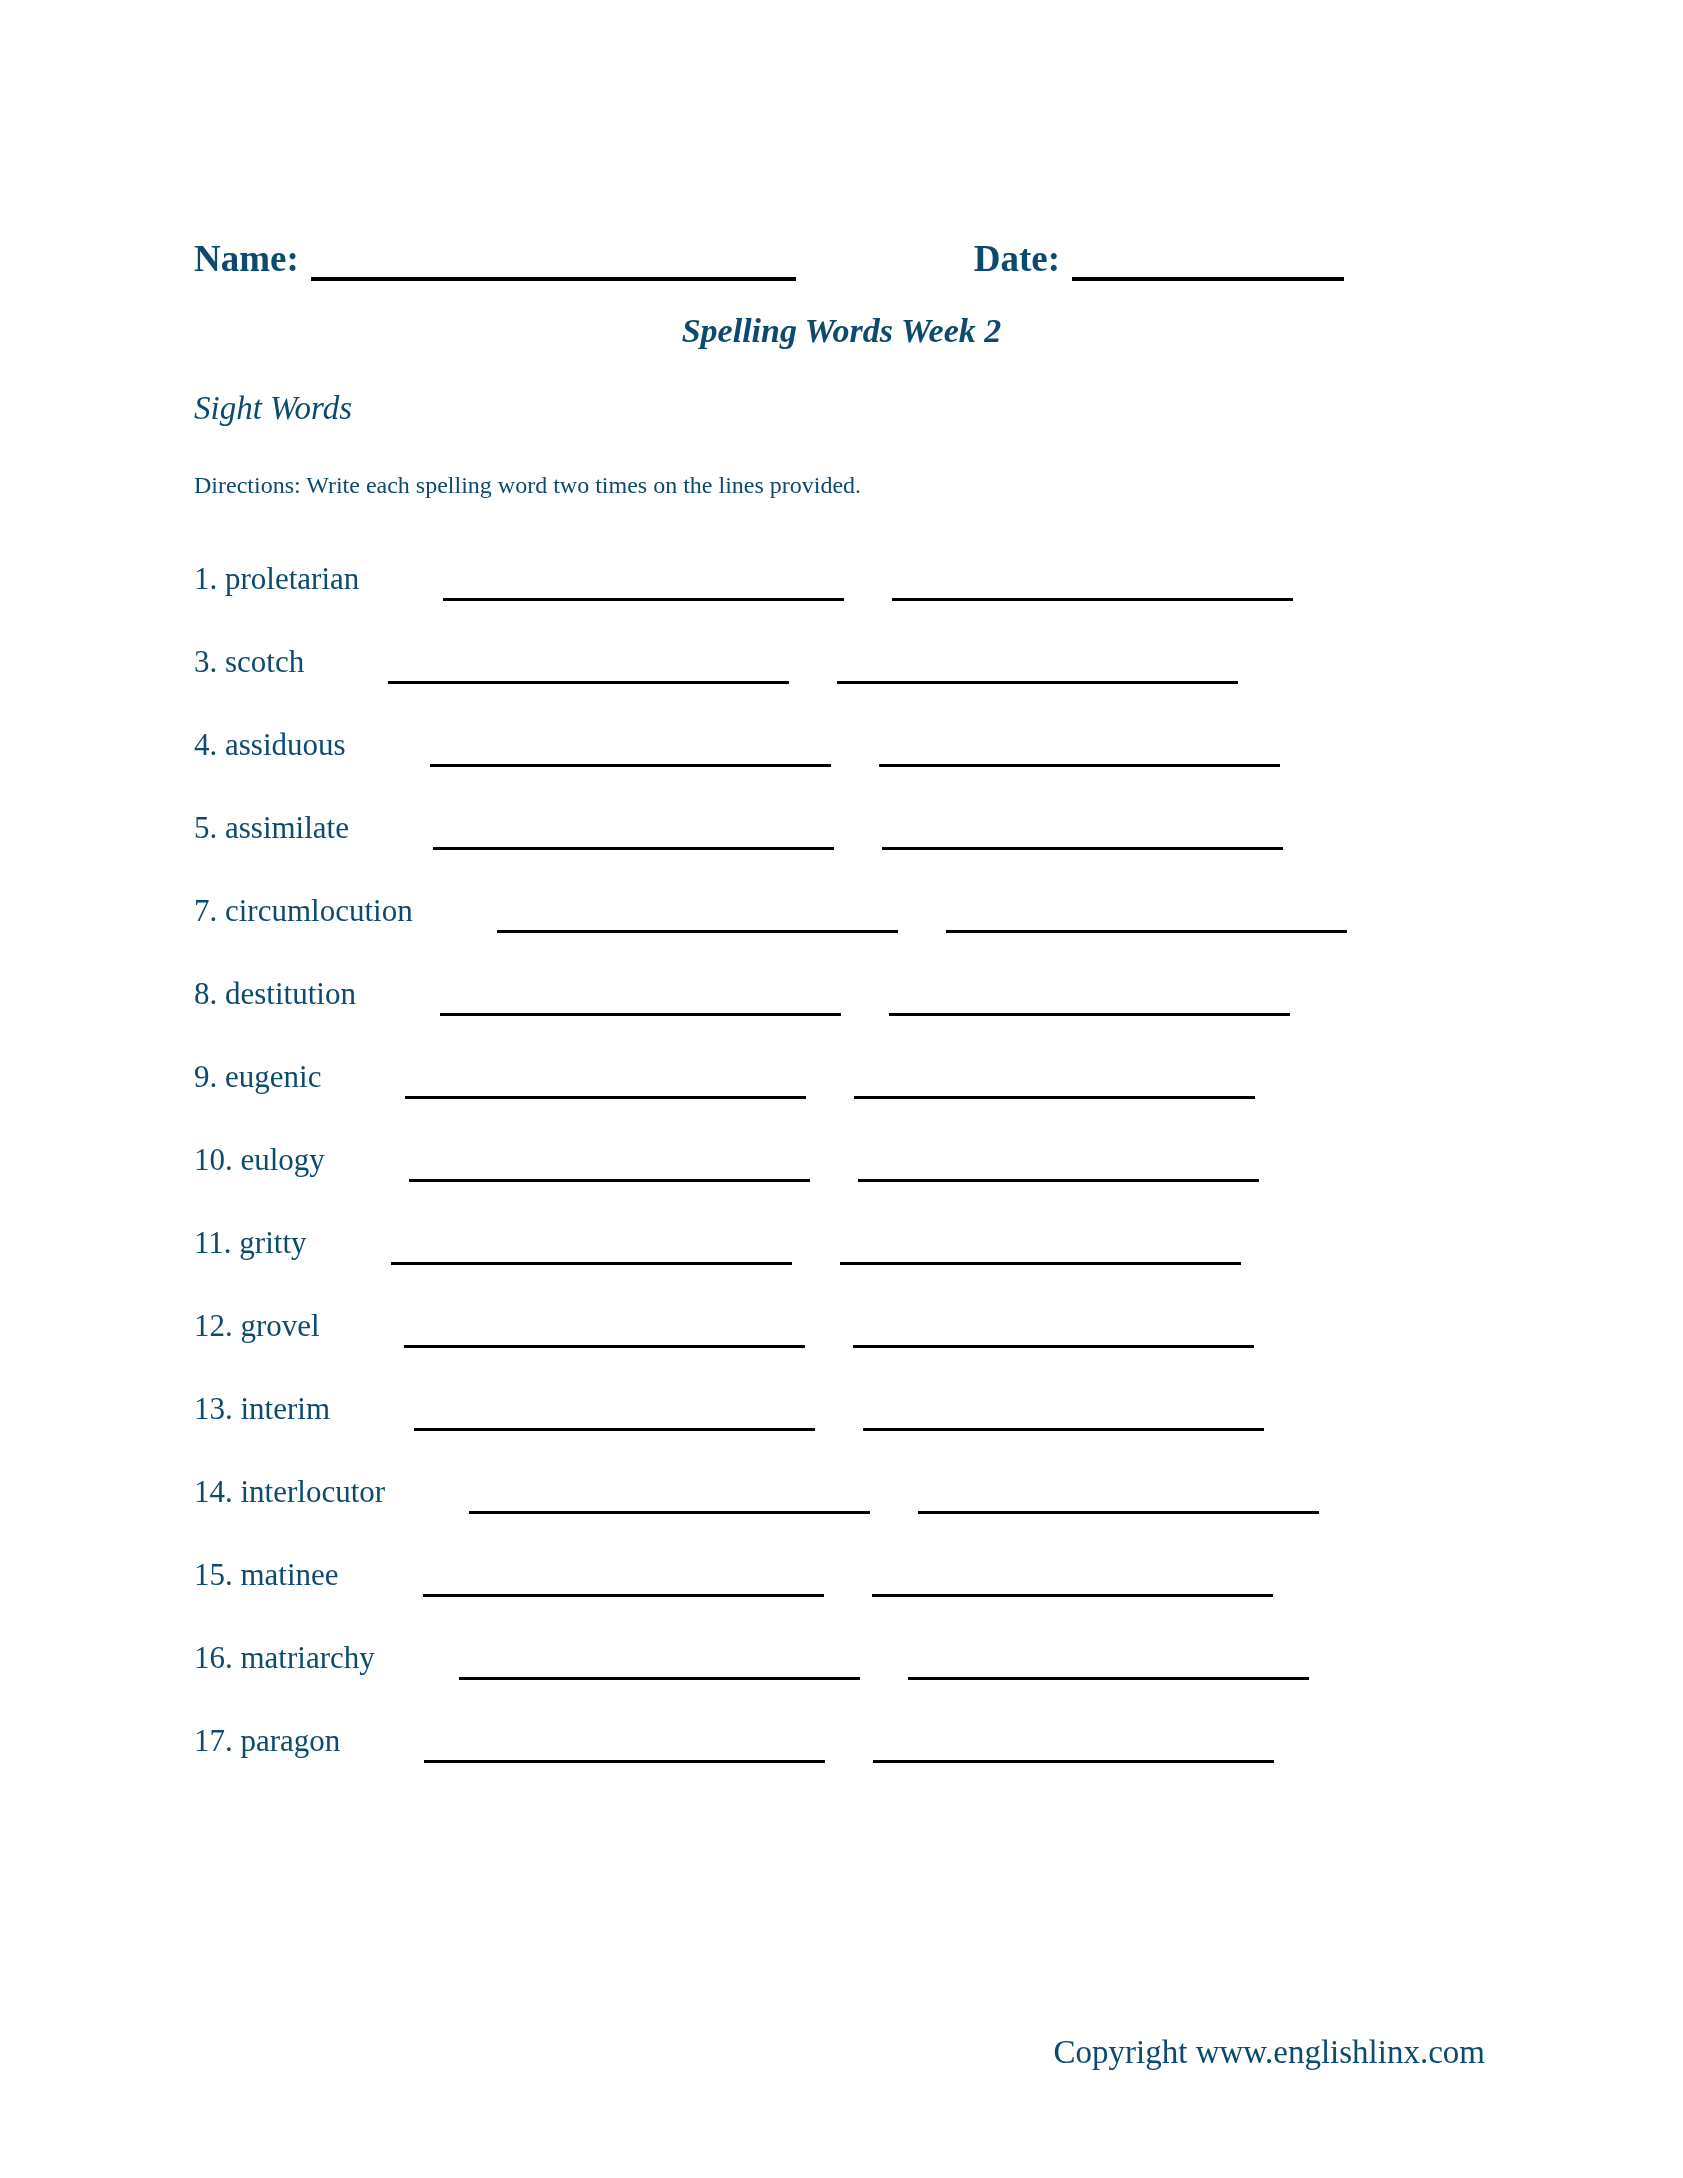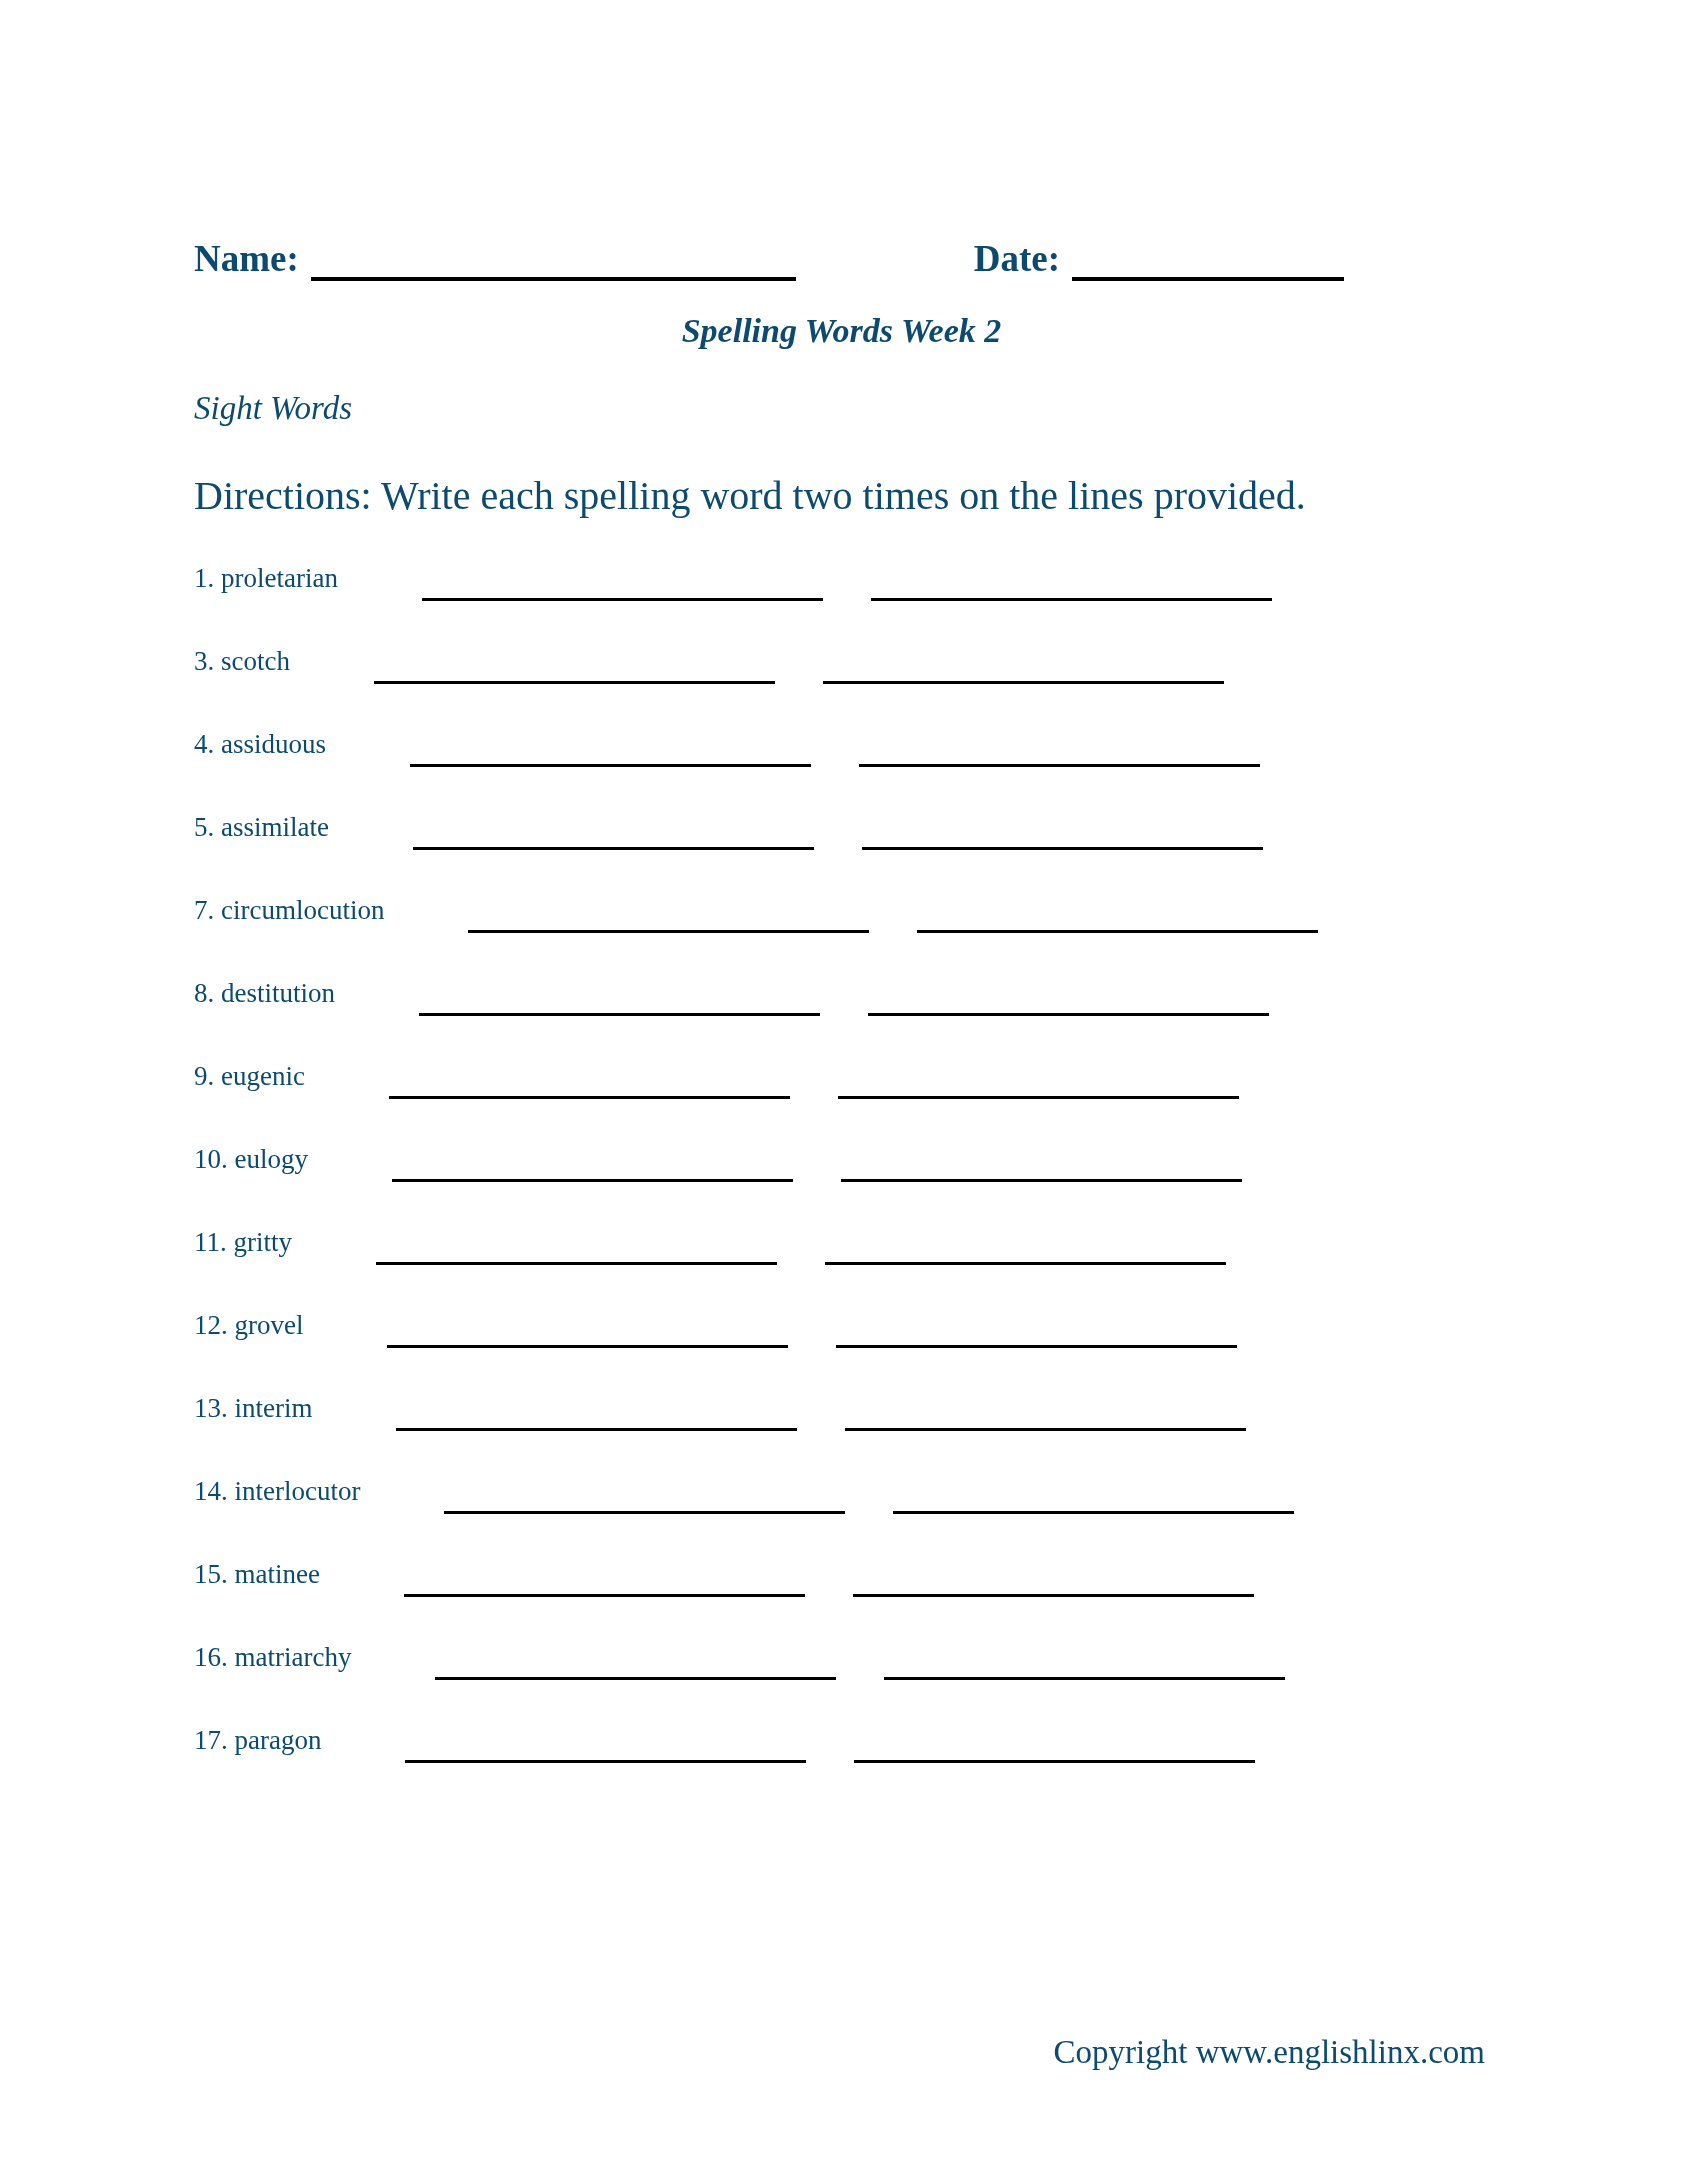--- a/index.html
+++ b/index.html
@@ -53,38 +53,38 @@
     top: 358px;
     font-style: italic;
     font-size: 33px;
   }
 
   
   .directions {
     position: absolute;
     left: 194px;
     top: 440px;
-    font-size: 40px;
+    font-size: 24px;
   }
 
   
   .items {
     position: absolute;
     left: 194px;
     top: 523px;
     width: 1406px;
   }
   .row {
     display: flex;
     align-items: flex-start;
     height: 83px;
   }
   .row .label {
     line-height: 47px;
-    font-size: 27px;
+    font-size: 31px;
     white-space: pre;
   }
   .blank {
     display: inline-block;
     height: 46px;
     border-bottom: 3px solid #000;
     width: 401px;
   }
   .blank.first  { margin-left: 84px; }
   .blank.second { margin-left: 48px; }

